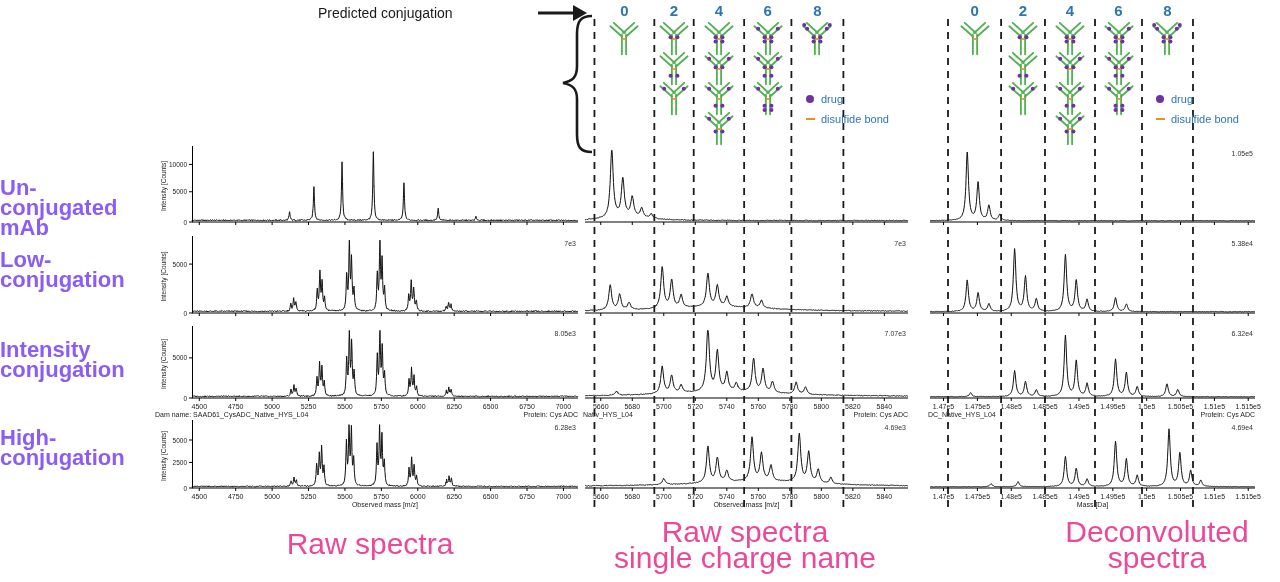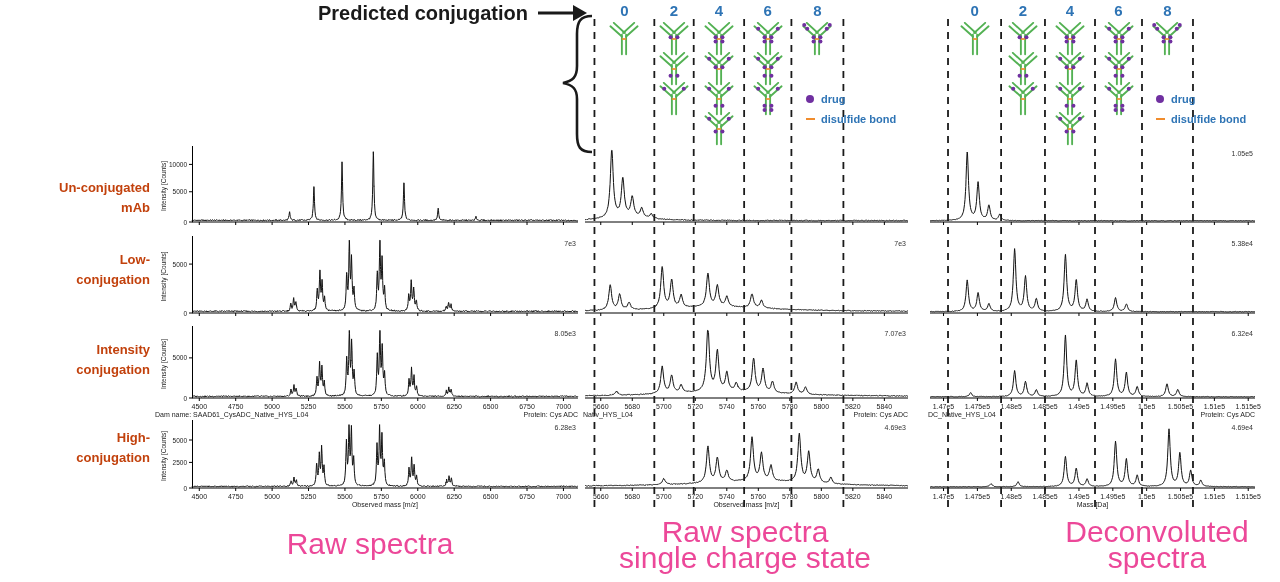--- a/index.html
+++ b/index.html
@@ -1,27 +1,27 @@
 <!DOCTYPE html>
 <html><head>
 <meta charset="utf-8">
 <style>
   html,body{margin:0;padding:0;background:#ffffff;}
   #figure{
     position:relative;width:1280px;height:582px;background:#ffffff;overflow:hidden;
     font-family:"Liberation Sans",sans-serif;color:#111;
   }
   .abs{position:absolute;}
-  .hdr-label{position:absolute;font-weight:bold;font-size:20px;color:#1a1a1a;line-height:19px;}
-  .row-label{position:absolute;width:150px;text-align:right;font-weight:bold;font-size:13px;line-height:20px;color:#c2410c;}
+  .hdr-label{position:absolute;font-weight:normal;font-size:14px;color:#1a1a1a;line-height:19px;}
+  .row-label{position:absolute;width:150px;text-align:left;font-weight:bold;font-size:22px;line-height:20px;color:#8b5cf6;}
   .dar-number{position:absolute;font-weight:bold;font-size:15px;text-align:center;width:24px;}
   .col-title{position:absolute;font-size:30px;line-height:26px;text-align:center;color:#ec4899;}
   .footer-text{position:absolute;font-size:7px;color:#222;white-space:nowrap;}
   .xlabel-text{position:absolute;font-size:7px;color:#222;text-align:center;}
-  .legend-item{position:absolute;font-size:11px;font-weight:bold;white-space:nowrap;text-align:center;}
+  .legend-item{position:absolute;font-size:11px;font-weight:normal;white-space:nowrap;text-align:center;}
   svg{display:block;}
   .panel-svg{position:absolute;overflow:visible;}
 </style>
 </head>
 <body>
 
 <div id="figure">
 
   <div class="hdr-label" style="left:318px;top:4px;">Predicted conjugation</div>
 
@@ -312,21 +312,21 @@
         <text x="323" y="6" text-anchor="end" font-size="7px" fill="#333">4.69e4</text>
         <path d="M0.0,62.8L0.5,62.9L1.0,62.7L1.5,62.5L2.0,62.9L2.5,62.8L3.0,62.9L3.5,63.0L4.0,62.8L4.5,62.9L5.0,62.9L5.5,62.6L6.0,63.0L6.5,62.7L7.0,62.9L7.5,62.7L8.0,62.9L8.5,62.9L9.0,62.9L9.5,62.6L10.0,62.7L10.5,62.6L11.0,62.9L11.5,63.0L12.0,62.7L12.5,62.9L13.0,62.6L13.5,62.6L14.0,62.6L14.5,62.7L15.0,62.9L15.5,62.8L16.0,62.9L16.5,62.8L17.0,62.5L17.5,62.5L18.0,62.7L18.5,62.8L19.0,62.8L19.5,62.9L20.0,62.7L20.5,62.6L21.0,62.6L21.5,62.7L22.0,62.9L22.5,62.7L23.0,62.7L23.5,62.6L24.0,62.6L24.5,62.6L25.0,62.9L25.5,62.9L26.0,62.6L26.5,62.6L27.0,62.8L27.5,62.8L28.0,62.5L28.5,62.9L29.0,62.6L29.5,62.7L30.0,62.6L30.5,62.7L31.0,62.9L31.5,62.9L32.0,62.5L32.5,62.7L33.0,62.5L33.5,62.5L34.0,62.8L34.5,62.7L35.0,62.9L35.5,62.6L36.0,62.5L36.5,62.9L37.0,62.9L37.5,62.8L38.0,62.8L38.5,62.5L39.0,62.8L39.5,62.6L40.0,62.5L40.5,62.8L41.0,62.5L41.5,62.8L42.0,62.9L42.5,62.8L43.0,62.9L43.5,62.5L44.0,62.9L44.5,62.6L45.0,62.6L45.5,62.7L46.0,62.5L46.5,62.7L47.0,62.6L47.5,62.5L48.0,62.5L48.5,62.6L49.0,62.6L49.5,62.8L50.0,62.7L50.5,62.8L51.0,62.9L51.5,62.9L52.0,62.7L52.5,62.7L53.0,62.6L53.5,62.6L54.0,62.5L54.5,62.6L55.0,62.7L55.5,62.5L56.0,62.5L56.5,62.4L57.0,62.1L57.5,62.2L58.0,61.9L58.5,62.0L59.0,61.7L59.4,61.2L59.5,61.2L60.0,60.6L60.5,60.1L60.9,59.7L61.0,59.6L61.5,59.9L62.0,60.7L62.4,61.2L62.5,61.3L63.0,61.7L63.5,61.7L64.0,62.2L64.5,62.5L65.0,62.3L65.5,62.5L66.0,62.4L66.5,62.7L67.0,62.6L67.5,62.7L68.0,62.3L68.5,62.7L69.0,62.4L69.5,62.6L70.0,62.6L70.5,62.6L71.0,62.5L71.5,62.7L72.0,62.8L72.5,62.6L73.0,62.7L73.5,62.4L74.0,62.8L74.5,62.5L75.0,62.6L75.5,62.8L76.0,62.7L76.5,62.4L77.0,62.6L77.5,62.7L78.0,62.5L78.5,62.7L79.0,62.6L79.5,62.7L80.0,62.4L80.5,62.4L81.0,62.7L81.5,62.5L82.0,62.5L82.5,62.5L83.0,62.1L83.5,62.1L84.0,61.9L84.5,61.9L85.0,61.9L85.5,61.7L86.0,61.0L86.5,60.3L86.5,60.3L87.0,59.3L87.5,58.6L88.0,57.7L88.0,58.0L88.5,58.3L89.0,59.2L89.5,60.4L89.5,60.4L90.0,60.9L90.5,61.6L91.0,61.9L91.5,62.0L92.0,61.9L92.5,62.2L93.0,62.4L93.5,62.6L94.0,62.6L94.5,62.3L95.0,62.2L95.5,62.4L96.0,62.3L96.5,62.7L97.0,62.3L97.5,62.4L98.0,62.3L98.5,62.8L99.0,62.8L99.5,62.5L100.0,62.5L100.5,62.6L101.0,62.5L101.5,62.6L102.0,62.8L102.5,62.6L103.0,62.8L103.5,62.4L104.0,62.5L104.5,62.6L105.0,62.8L105.5,62.6L106.0,62.8L106.5,62.5L107.0,62.6L107.5,62.5L108.0,62.3L108.5,62.7L109.0,62.6L109.5,62.6L110.0,62.5L110.5,62.4L111.0,62.7L111.5,62.7L112.0,62.5L112.5,62.7L113.0,62.3L113.5,62.3L114.0,62.3L114.5,62.3L115.0,62.3L115.5,62.6L116.0,62.6L116.5,62.5L117.0,62.3L117.5,62.5L118.0,62.4L118.5,62.3L119.0,62.6L119.5,62.4L120.0,62.1L120.5,62.1L121.0,62.5L121.5,62.0L122.0,62.3L122.5,62.0L123.0,62.3L123.5,62.3L124.0,62.0L124.5,61.9L125.0,61.9L125.5,61.7L126.0,61.7L126.5,61.9L127.0,61.8L127.5,61.4L128.0,61.4L128.5,61.3L129.0,60.9L129.5,60.6L130.0,60.2L130.5,59.8L131.0,59.6L131.5,58.6L132.0,57.8L132.5,56.4L133.0,54.4L133.5,51.2L133.9,47.5L134.0,46.8L134.5,40.5L135.0,34.4L135.4,32.4L135.5,32.4L136.0,36.3L136.5,42.5L136.9,47.1L137.0,48.3L137.5,52.2L138.0,54.7L138.5,56.4L139.0,57.3L139.5,58.3L140.0,58.6L140.5,59.2L141.0,59.1L141.5,59.3L142.0,59.2L142.5,59.0L143.0,58.2L143.5,57.6L144.0,56.3L144.5,54.2L144.8,53.0L145.0,51.5L145.5,47.4L146.0,44.5L146.3,44.0L146.5,44.6L147.0,47.7L147.5,51.5L147.7,53.0L148.0,54.3L148.5,56.7L149.0,58.1L149.5,58.9L150.0,59.7L150.5,60.0L151.0,60.2L151.5,60.5L152.0,60.6L152.5,60.7L153.0,60.5L153.5,60.7L154.0,60.3L154.5,59.9L155.0,59.3L155.5,58.7L155.6,58.6L156.0,57.1L156.5,55.9L157.0,54.7L157.1,55.1L157.5,55.3L158.0,56.7L158.5,58.2L158.6,58.5L159.0,59.5L159.5,60.0L160.0,60.6L160.5,61.1L161.0,61.3L161.5,61.4L162.0,61.8L162.5,61.8L163.0,61.7L163.5,61.8L164.0,61.8L164.5,62.2L165.0,62.1L165.5,62.2L166.0,61.9L166.5,61.8L167.0,61.9L167.5,61.9L168.0,62.2L168.5,62.2L169.0,61.9L169.5,61.9L170.0,62.2L170.5,61.9L171.0,61.7L171.5,61.8L172.0,61.9L172.5,61.9L173.0,61.6L173.5,61.9L174.0,61.8L174.5,61.6L175.0,61.5L175.5,61.6L176.0,61.4L176.5,61.1L177.0,61.2L177.5,60.9L178.0,60.8L178.5,60.6L179.0,60.3L179.5,59.9L180.0,59.2L180.5,58.8L181.0,58.0L181.5,56.7L182.0,55.2L182.5,53.5L183.0,50.7L183.5,46.3L184.0,40.3L184.0,39.5L184.5,31.4L185.0,22.1L185.5,17.1L185.5,17.1L186.0,21.1L186.5,30.5L187.0,39.4L187.0,39.3L187.5,45.4L188.0,50.0L188.5,52.6L189.0,54.3L189.5,55.8L190.0,56.7L190.5,57.0L191.0,57.4L191.5,57.4L192.0,57.6L192.5,56.8L193.0,56.5L193.5,55.1L194.0,53.5L194.5,50.5L194.9,47.7L195.0,46.6L195.5,41.3L196.0,36.1L196.4,34.4L196.5,34.7L197.0,39.0L197.5,44.7L197.8,48.0L198.0,49.5L198.5,53.1L199.0,55.3L199.5,56.8L200.0,57.8L200.5,58.5L201.0,59.1L201.5,59.6L202.0,59.4L202.5,59.6L203.0,59.7L203.5,59.7L204.0,59.5L204.5,58.7L205.0,58.2L205.5,56.9L205.7,56.4L206.0,55.3L206.5,52.7L207.0,51.1L207.2,50.8L207.5,51.3L208.0,53.5L208.5,55.9L208.7,56.5L209.0,57.5L209.5,59.0L210.0,59.8L210.5,60.2L211.0,60.8L211.5,60.8L212.0,61.4L212.5,61.1L213.0,61.6L213.5,61.3L214.0,61.9L214.5,61.6L215.0,61.6L215.5,61.7L216.0,61.7L216.5,61.8L217.0,61.8L217.5,62.1L218.0,61.9L218.5,61.9L219.0,61.8L219.5,62.2L220.0,62.2L220.5,61.7L221.0,61.7L221.5,61.9L222.0,62.1L222.5,61.7L223.0,61.9L223.5,61.8L224.0,61.6L224.5,61.6L225.0,61.7L225.5,61.7L226.0,61.5L226.5,61.8L227.0,61.4L227.5,61.6L228.0,61.3L228.5,61.4L229.0,61.2L229.5,60.9L230.0,61.1L230.5,60.7L231.0,60.3L231.5,60.3L232.0,59.8L232.5,59.7L233.0,59.0L233.5,58.6L234.0,57.5L234.5,56.8L235.0,55.2L235.5,53.6L236.0,50.9L236.5,47.3L237.0,42.0L237.5,34.0L237.5,33.8L238.0,23.3L238.5,10.8L239.0,4.8L239.0,5.1L239.5,10.6L240.0,22.5L240.5,33.2L240.5,33.1L241.0,41.3L241.5,46.3L242.0,50.1L242.5,52.3L243.0,54.2L243.5,55.1L244.0,56.0L244.5,56.2L245.0,56.6L245.5,56.2L246.0,55.5L246.5,54.8L247.0,53.4L247.5,51.5L248.0,48.1L248.4,44.4L248.5,42.7L249.0,36.3L249.5,29.9L249.8,28.3L250.0,28.9L250.5,33.6L251.0,40.8L251.3,45.0L251.5,46.5L252.0,50.7L252.5,53.8L253.0,55.3L253.5,56.6L254.0,57.8L254.5,58.0L255.0,58.5L255.5,58.7L256.0,58.7L256.5,58.8L257.0,58.8L257.5,58.2L258.0,57.5L258.5,56.6L259.0,54.8L259.2,53.7L259.5,51.7L260.0,48.5L260.5,46.3L260.7,45.9L261.0,47.0L261.5,50.0L262.0,52.9L262.2,54.0L262.5,55.7L263.0,57.5L263.5,58.3L264.0,59.4L264.5,59.7L265.0,60.0L265.5,60.3L266.0,60.8L266.5,60.6L267.0,60.6L267.5,60.5L268.0,60.5L268.5,60.2L269.0,59.7L269.3,59.1L269.5,58.5L270.0,57.3L270.5,56.1L270.8,56.0L271.0,56.3L271.5,57.4L272.0,58.4L272.3,59.4L272.5,59.7L273.0,60.3L273.5,61.0L274.0,61.1L274.5,61.3L275.0,61.8L275.5,61.8L276.0,62.0L276.5,62.0L277.0,62.1L277.5,62.0L278.0,62.1L278.5,62.0L279.0,62.1L279.5,62.4L280.0,62.4L280.5,62.2L281.0,62.4L281.5,62.4L282.0,62.6L282.5,62.4L283.0,62.7L283.5,62.5L284.0,62.2L284.5,62.4L285.0,62.6L285.5,62.7L286.0,62.5L286.5,62.4L287.0,62.7L287.5,62.5L288.0,62.7L288.5,62.7L289.0,62.8L289.5,62.7L290.0,62.5L290.5,62.4L291.0,62.5L291.5,62.5L292.0,62.5L292.5,62.8L293.0,62.6L293.5,62.4L294.0,62.8L294.5,62.5L295.0,62.5L295.5,62.5L296.0,62.8L296.5,62.7L297.0,62.5L297.5,62.7L298.0,62.4L298.5,62.4L299.0,62.5L299.5,62.8L300.0,62.5L300.5,62.5L301.0,62.4L301.5,62.8L302.0,62.6L302.5,62.7L303.0,62.6L303.5,62.5L304.0,62.8L304.5,62.5L305.0,62.6L305.5,62.6L306.0,62.6L306.5,62.4L307.0,62.8L307.5,62.8L308.0,62.6L308.5,62.8L309.0,62.6L309.5,62.8L310.0,62.7L310.5,62.7L311.0,62.7L311.5,62.6L312.0,62.9L312.5,62.5L313.0,62.9L313.5,62.7L314.0,62.5L314.5,62.6L315.0,62.4L315.5,62.6L316.0,62.7L316.5,62.8L317.0,62.8L317.5,62.7L318.0,62.7L318.5,62.6L319.0,62.9L319.5,62.7L320.0,62.8L320.5,62.8L321.0,62.6L321.5,62.7L322.0,62.9L322.5,62.7L323.0,62.5L323.5,62.8L324.0,62.5L324.5,62.9L325.0,62.6" fill="none" stroke="#111111" stroke-width="1"></path>
       </svg>
       <div class="footer-text" style="left: 155px; top: 411px;">Dam name: SAAD61_CysADC_Native_HYS_L04</div>
       <div class="footer-text" style="left: 498px; top: 411px; width: 80px; text-align: right;">Protein: Cys ADC</div>
       <div class="xlabel-text" style="left: 192px; top: 501px; width: 386px;">Observed mass [m/z]</div>
       <div class="col-title" style="left: 200px; top: 531px; width: 340px;"><span>Raw spectra</span></div>
       <div class="footer-text" style="left: 583px; top: 411px;">Nativ_HYS_L04</div>
       <div class="footer-text" style="left: 828px; top: 411px; width: 80px; text-align: right;">Protein: Cys ADC</div>
       <div class="xlabel-text" style="left: 585px; top: 501px; width: 323px;">Observed mass [m/z]</div>
-      <div class="col-title" style="left: 575px; top: 519px; width: 340px;"><span>Raw spectra</span><br><span>single charge state</span></div>
+      <div class="col-title" style="left: 575px; top: 519px; width: 340px;"><span>Raw spectra</span><br><span>single charge name</span></div>
       <div class="footer-text" style="left: 928px; top: 411px;">DC_Native_HYS_L04</div>
       <div class="footer-text" style="left: 1175px; top: 411px; width: 80px; text-align: right;">Protein: Cys ADC</div>
       <div class="xlabel-text" style="left: 930px; top: 501px; width: 325px;">Mass [Da]</div>
       <div class="col-title" style="left: 987px; top: 519px; width: 340px;"><span>Deconvoluted</span><br><span>spectra</span></div>
       <svg width="1280" height="582" style="position: absolute; left: 0px; top: 0px; pointer-events: none;">
         <line x1="594.4536585365854" y1="19" x2="594.4536585365854" y2="508" stroke="#1a1a1a" stroke-width="1.8" stroke-dasharray="7 6"></line>
         <line x1="654.3268292682927" y1="19" x2="654.3268292682927" y2="508" stroke="#1a1a1a" stroke-width="1.8" stroke-dasharray="7 6"></line>
         <line x1="693.7170731707317" y1="19" x2="693.7170731707317" y2="508" stroke="#1a1a1a" stroke-width="1.8" stroke-dasharray="7 6"></line>
         <line x1="744.1365853658536" y1="19" x2="744.1365853658536" y2="508" stroke="#1a1a1a" stroke-width="1.8" stroke-dasharray="7 6"></line>
         <line x1="791.4048780487805" y1="19" x2="791.4048780487805" y2="508" stroke="#1a1a1a" stroke-width="1.8" stroke-dasharray="7 6"></line>

